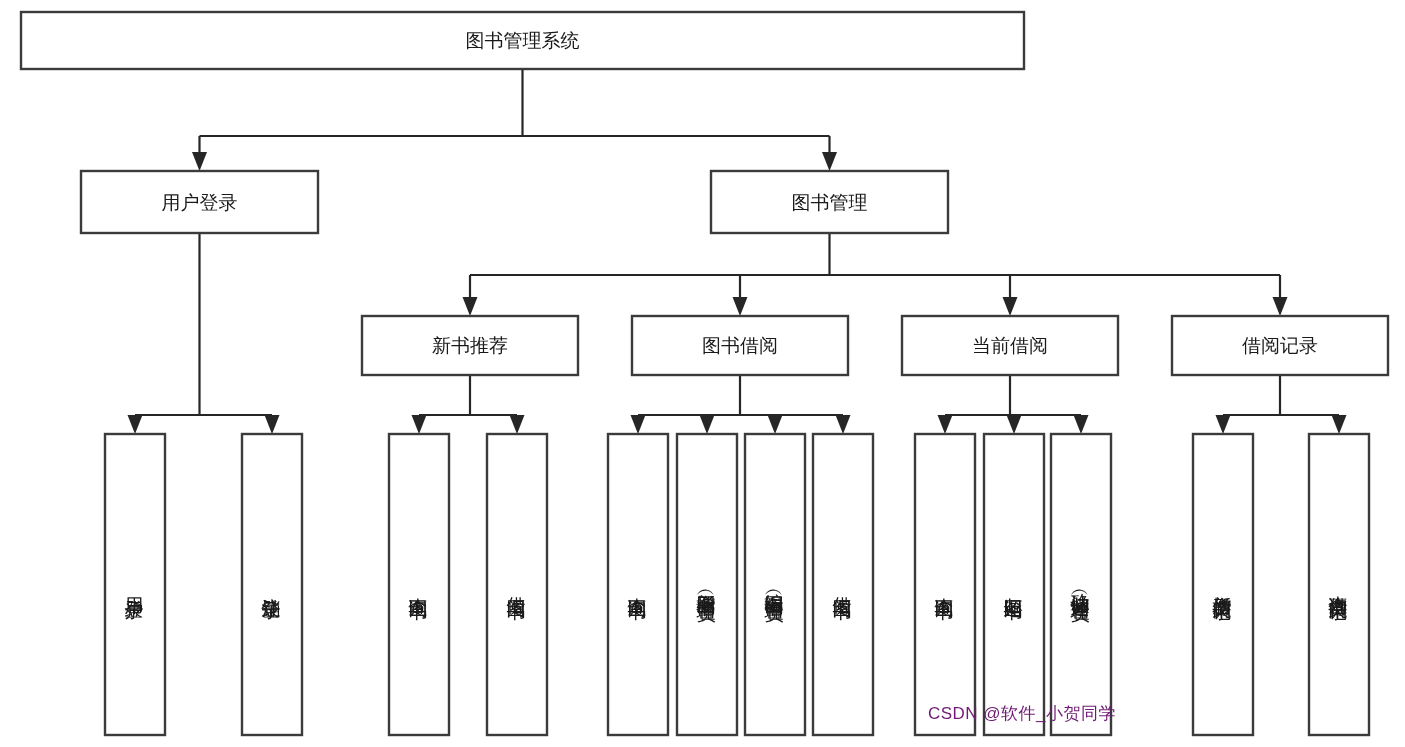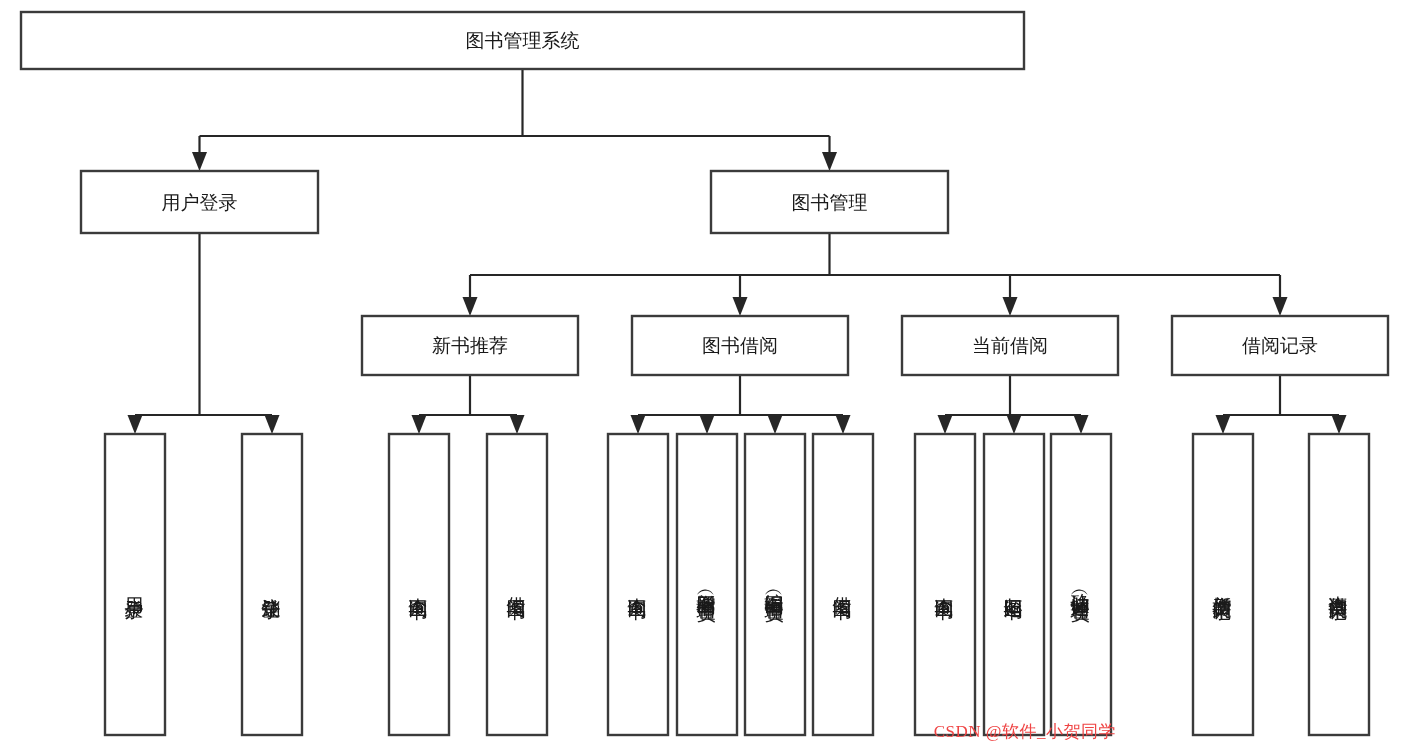--- a/index.html
+++ b/index.html
@@ -61,24 +61,24 @@
     font-size: 19px;
     line-height: 1.06;
     color: #1a1a1a;
     letter-spacing: 1.5px;
     white-space: nowrap;
     text-align: center;
   }
   #watermark {
     position: absolute;
     right: 8px;
-    bottom: 4px;
-    font-family: Liberation Serif, serif;
+    bottom: 22px;
+    font-family: Liberation Sans, sans-serif;
     font-size: 17px;
-    color: #ef4444;
+    color: #701a75;
     letter-spacing: 0.5px;
     white-space: nowrap;
   }
 </style>
 </head>
 <body>
 
 <div id="diagram-root">
   <svg id="flow" viewBox="0 0 1405 747">
     <g id="connectors-layer">

